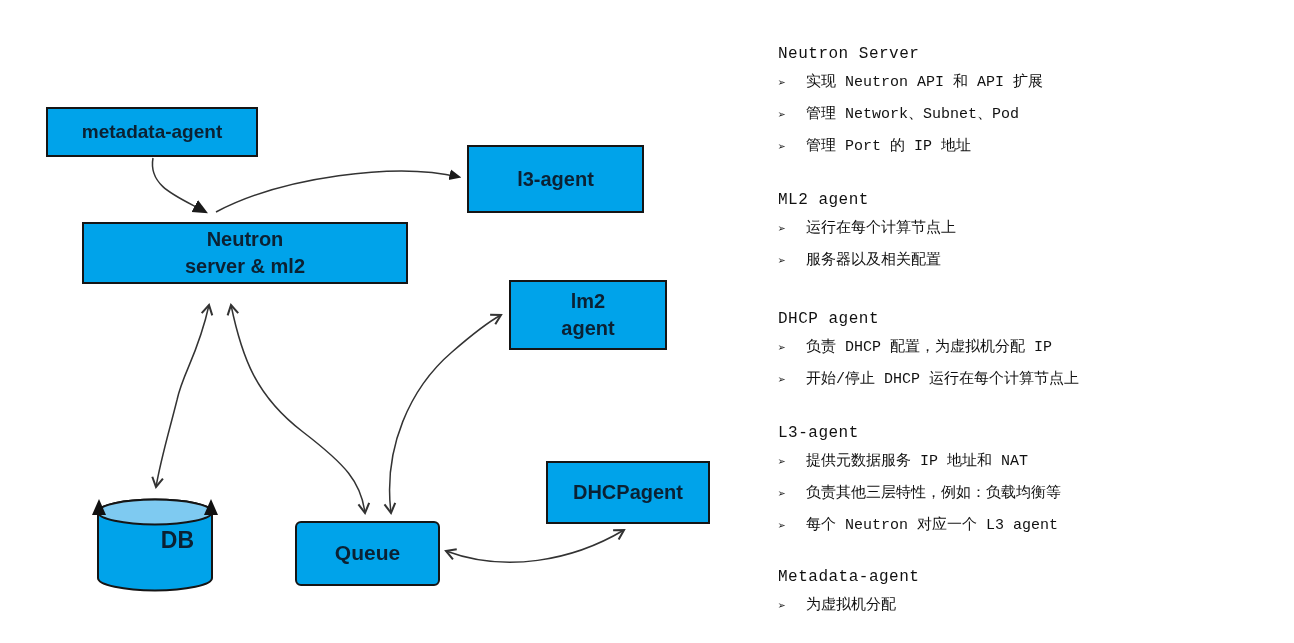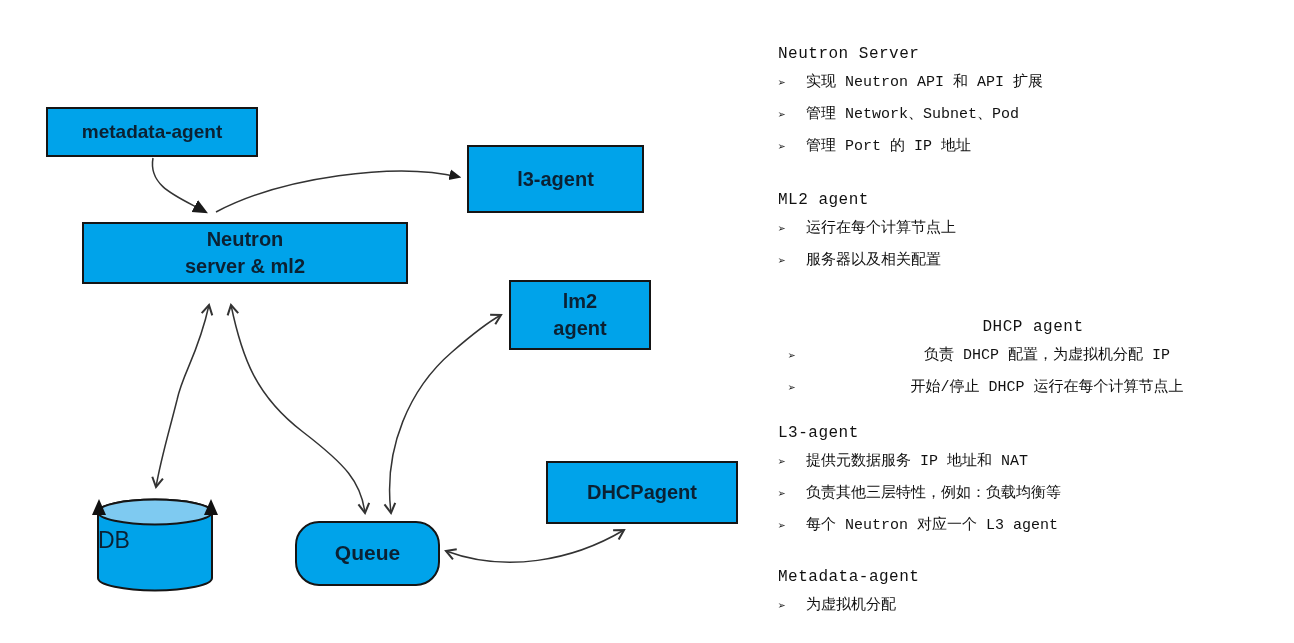--- a/index.html
+++ b/index.html
@@ -6,34 +6,34 @@
   #stage{position:relative;width:1294px;height:643px;background:#ffffff;overflow:hidden;
          font-family:"Liberation Sans",sans-serif;}
   
   #arrow-layer{position:absolute;left:0;top:0;z-index:1;pointer-events:none;}
   .node{position:absolute;z-index:2;box-sizing:border-box;background:#00a3ea;border:2px solid #151515;
         color:#0b2133;font-weight:bold;display:flex;flex-direction:column;align-items:center;
         justify-content:center;text-align:center;line-height:1.35;}
   .node-metadata{left:46px;top:107px;width:212px;height:50px;font-size:19px;}
   .node-neutron{left:46px;top:222px;width:326px;height:62px;font-size:20px;margin-left:36px;}
   .node-l3{left:467px;top:145px;width:177px;height:68px;font-size:20px;}
-  .node-lm2{left:509px;top:280px;width:142px;height:70px;font-size:20px;}
-  .node-dhcp{left:546px;top:461px;width:192px;height:63px;font-size:20px;justify-content:center;}
-  .node-queue{left:295px;top:521px;width:145px;height:65px;font-size:21px;border-radius:24px;}
-  .db-label{position:absolute;z-index:3;left:98px;top:527px;width:96px;text-align:left;
-            font-size:23px;font-weight:normal;color:#0b2133;}
+  .node-lm2{left:509px;top:280px;width:158px;height:70px;font-size:20px;}
+  .node-dhcp{left:546px;top:461px;width:164px;height:63px;font-size:20px;justify-content:center;}
+  .node-queue{left:295px;top:521px;width:145px;height:65px;font-size:21px;border-radius:6px;}
+  .db-label{position:absolute;z-index:3;left:98px;top:527px;width:96px;text-align:right;
+            font-size:23px;font-weight:bold;color:#0b2133;}
   
   .note-group{position:absolute;left:778px;width:510px;z-index:2;
               font-family:"Liberation Mono","DejaVu Sans Mono",monospace;color:#111111;}
   .note-title{font-size:16px;line-height:18px;margin:0 0 10px 0;letter-spacing:0.5px;}
   .note-list{list-style:none;margin:0;padding:0;}
   .note-item{display:flex;align-items:flex-start;margin:0 0 11px 0;font-size:15px;line-height:20px;}
   .note-marker{flex:0 0 28px;font-size:13px;color:#222222;padding-top:1px;}
   .note-text{flex:1;}
-  .ng1{top:45px;} .ng2{top:191px;} .ng3{top:318px;text-align:center;} .ng4{top:424px;} .ng5{top:568px;}
+  .ng1{top:45px;} .ng2{top:191px;} .ng3{top:310px;} .ng4{top:424px;} .ng5{top:568px;}
 </style>
 </head>
 <body>
 
 <div id="stage">
 
   <svg id="arrow-layer" width="1294" height="643" viewBox="0 0 1294 643">
     <defs>
       <marker id="mOpen" viewBox="0 0 10 10" refX="8.5" refY="5" markerWidth="9" markerHeight="9" orient="auto-start-reverse">
         <path d="M1.5,1 L8.5,5 L1.5,9" fill="none" stroke="#333333" stroke-width="1.5"></path>

